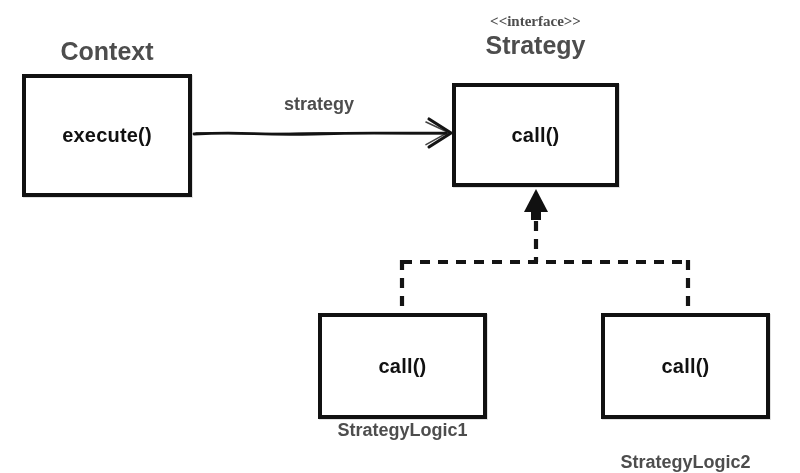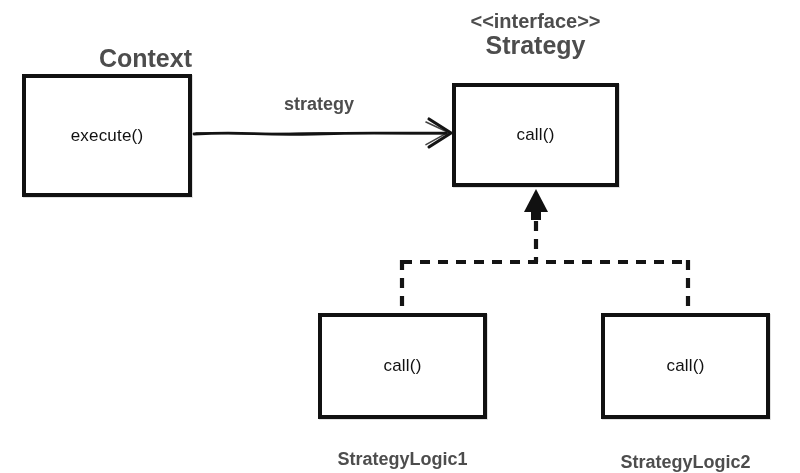--- a/index.html
+++ b/index.html
@@ -26,44 +26,44 @@
     position: absolute;
     box-sizing: border-box;
     border: 4px solid #111111;
     background: #ffffff;
     display: flex;
     align-items: center;
     justify-content: center;
     box-shadow: 1px 1px 0 rgba(0,0,0,0.12);
   }
   .method {
-    font-size: 17px;
-    font-weight: normal;
+    font-size: 20px;
+    font-weight: bold;
     color: #111111;
     letter-spacing: 0.2px;
   }
   .muted-label {
     position: absolute;
     text-align: center;
     font-weight: bold;
     color: #4d4d4d;
   }
   .title-lg { font-size: 25px; line-height: 27px; }
   .title-sm { font-size: 18px; line-height: 20px; }
-  .stereotype { font-size: 20px; line-height: 17px; }
+  .stereotype { font-size: 15px; line-height: 17px; font-family: Liberation Serif, serif; }
 
   .node-context  { left: 22px;  top: 74px;  width: 170px; height: 123px; }
   .node-strategy { left: 452px; top: 83px;  width: 167px; height: 104px; }
   .node-logic1   { left: 318px; top: 313px; width: 169px; height: 106px; }
   .node-logic2   { left: 601px; top: 313px; width: 169px; height: 106px; }
 
-  .lbl-context    { left: 22px;  top: 45px;  width: 170px; text-align: right; }
+  .lbl-context    { left: 22px;  top: 38px;  width: 170px; }
   .lbl-stereotype { left: 442px; top: 13px;  width: 187px; }
   .lbl-strategy   { left: 442px; top: 32px;  width: 187px; }
-  .lbl-logic1     { left: 308px; top: 449px; width: 189px; }
+  .lbl-logic1     { left: 308px; top: 420px; width: 189px; }
   .lbl-logic2     { left: 591px; top: 452px; width: 189px; }
   .lbl-edge       { left: 249px; top: 94px;  width: 140px; }
 </style>
 </head>
 <body>
 
 <div class="canvas">
 
   <svg class="edges-svg" viewBox="0 0 800 473" xmlns="http://www.w3.org/2000/svg">
 

